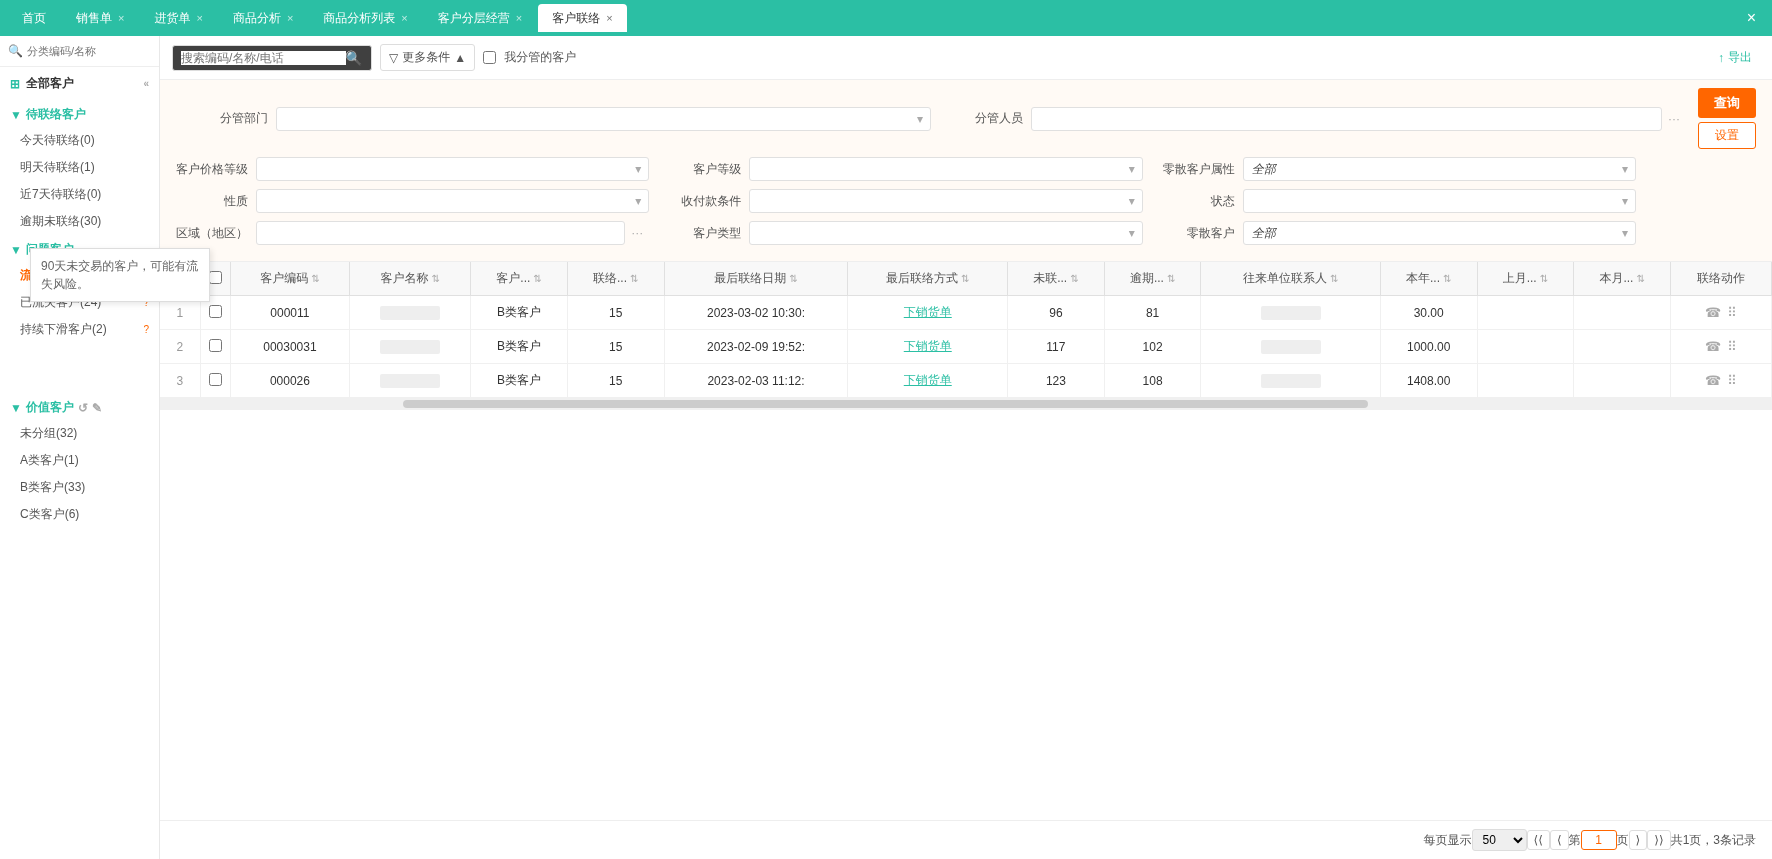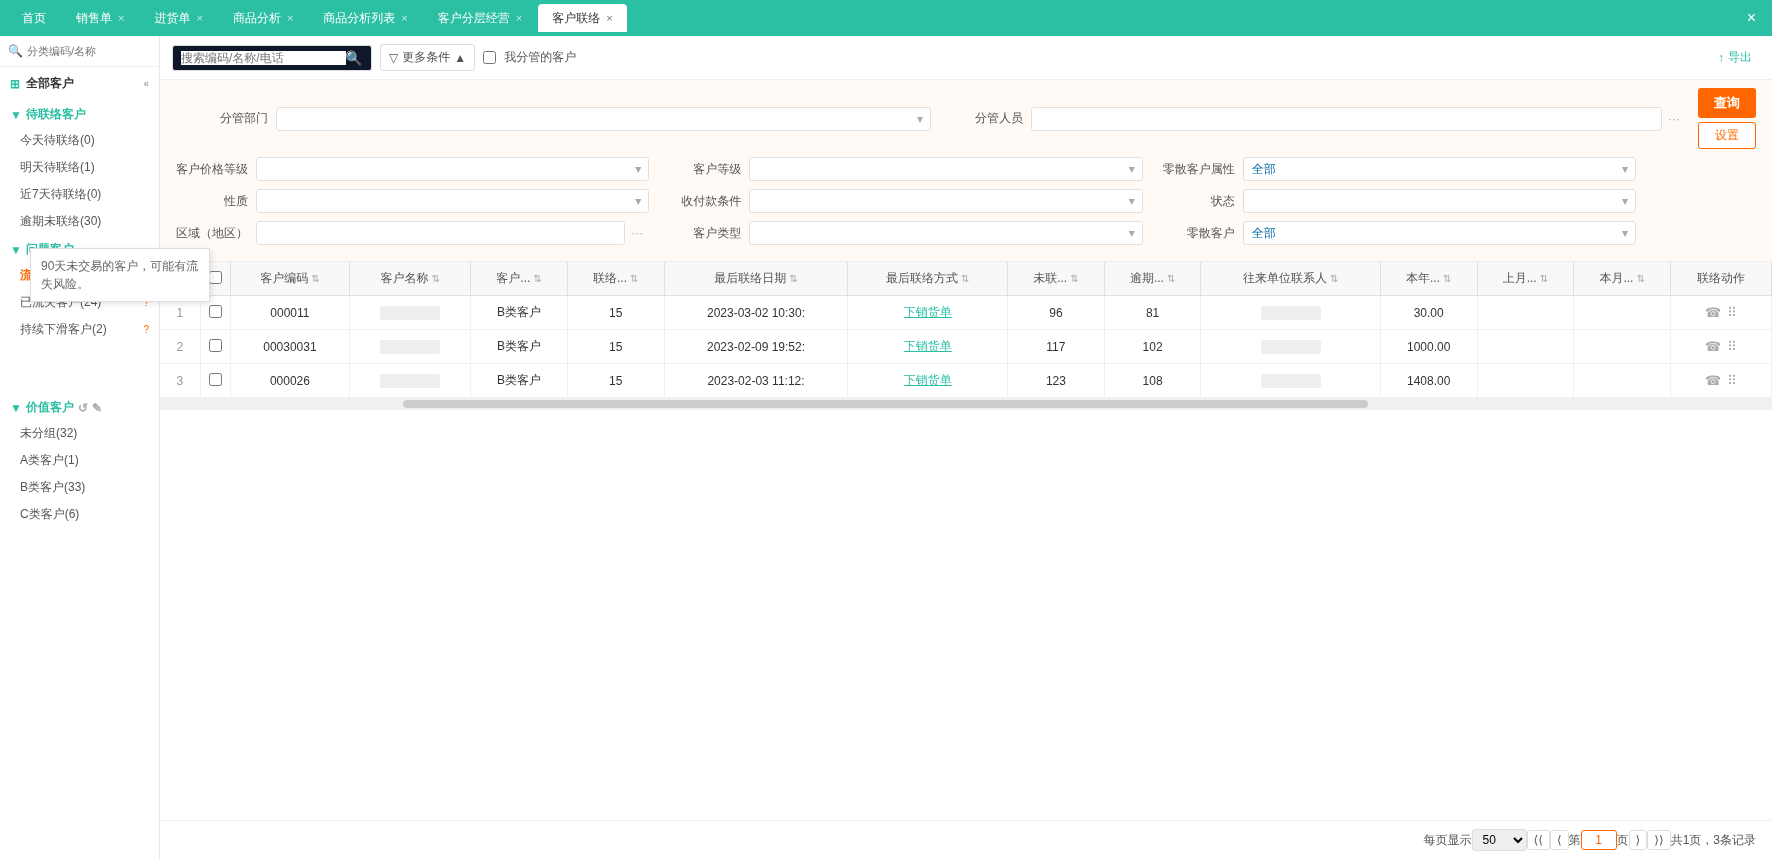--- a/index.html
+++ b/index.html
@@ -70,21 +70,21 @@
       flex: 1; display: flex; flex-direction: column; overflow: hidden;
     }
 
     
     .toolbar {
       display: flex; align-items: center; padding: 8px 12px; border-bottom: 1px solid #eee; background: #fff;
       gap: 8px; flex-wrap: wrap;
     }
     .search-box {
       display: flex; align-items: center; border: 1px solid #ddd; border-radius: 3px;
-      padding: 4px 8px; background: #0f172a; min-width: 200px;
+      padding: 4px 8px; background: #404040; min-width: 200px;
     }
     .search-box input { border: none; outline: none; font-size: 12px; color: #aaa; flex: 1; }
     .search-icon-btn { color: #f60; cursor: pointer; font-size: 14px; }
     .more-filter-btn {
       display: flex; align-items: center; color: #555; cursor: pointer; padding: 4px 8px;
       border: 1px solid #ddd; border-radius: 3px; background: #fff;
     }
     .more-filter-btn .arrow { margin-left: 4px; }
     .my-customer-check {
       display: flex; align-items: center; color: #555; cursor: pointer; gap: 8px;
@@ -110,21 +110,21 @@
     }
     .filter-input {
       flex: 1; border: 1px solid #e0e0e0; border-radius: 3px; padding: 4px 8px;
       background: #fff; font-size: 12px; color: #333; outline: none;
     }
     .filter-select-wrapper {
       flex: 1; position: relative;
     }
     .filter-select-wrapper select {
       width: 100%; border: 1px solid #e0e0e0; border-radius: 3px; padding: 4px 8px;
-      background: #fff; font-size: 12px; color: #0369a1; outline: none; appearance: none; cursor: pointer;
+      background: #fff; font-size: 12px; color: #404040; outline: none; appearance: none; cursor: pointer; font-style: italic;
     }
     .filter-select-wrapper::after {
       content: '▾'; position: absolute; right: 8px; top: 50%; transform: translateY(-50%); color: #aaa; pointer-events: none;
     }
     .filter-dots {
       color: #aaa; padding: 0 6px; cursor: pointer;
     }
     .query-btn {
       background: #f60; color: #fff; border: none; border-radius: 3px; padding: 6px 16px;
       cursor: pointer; font-size: 13px; font-weight: bold;

